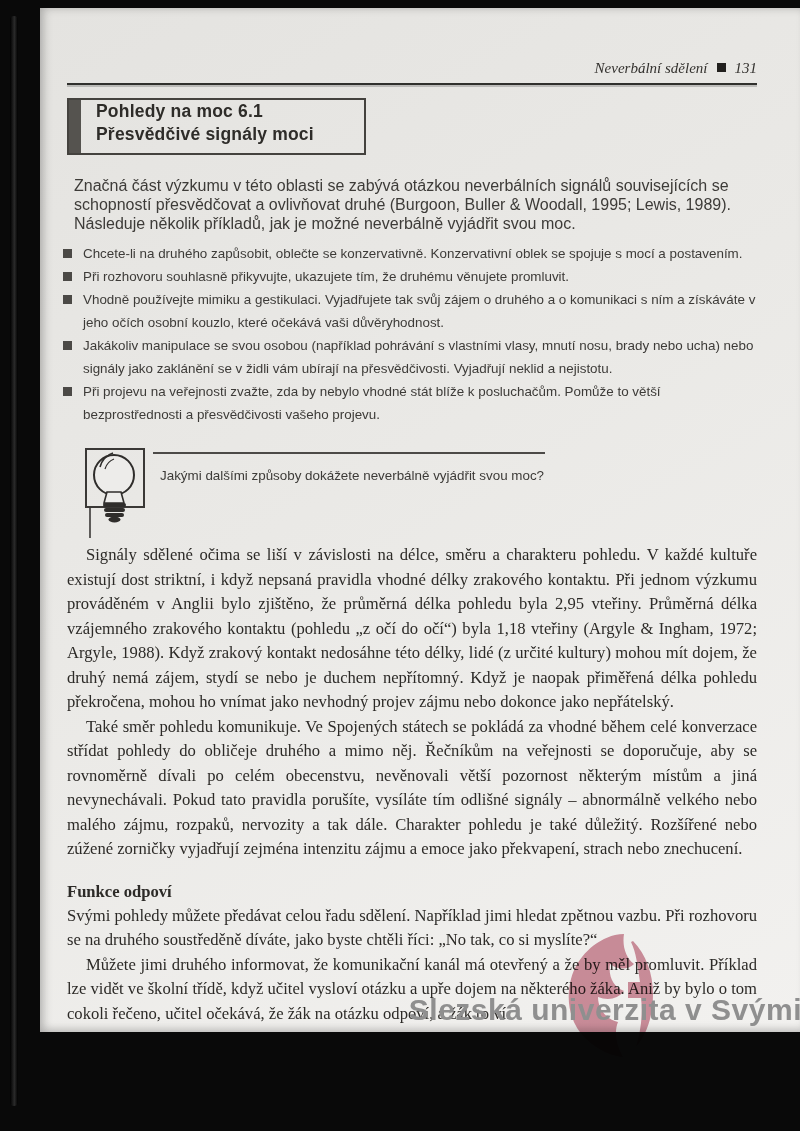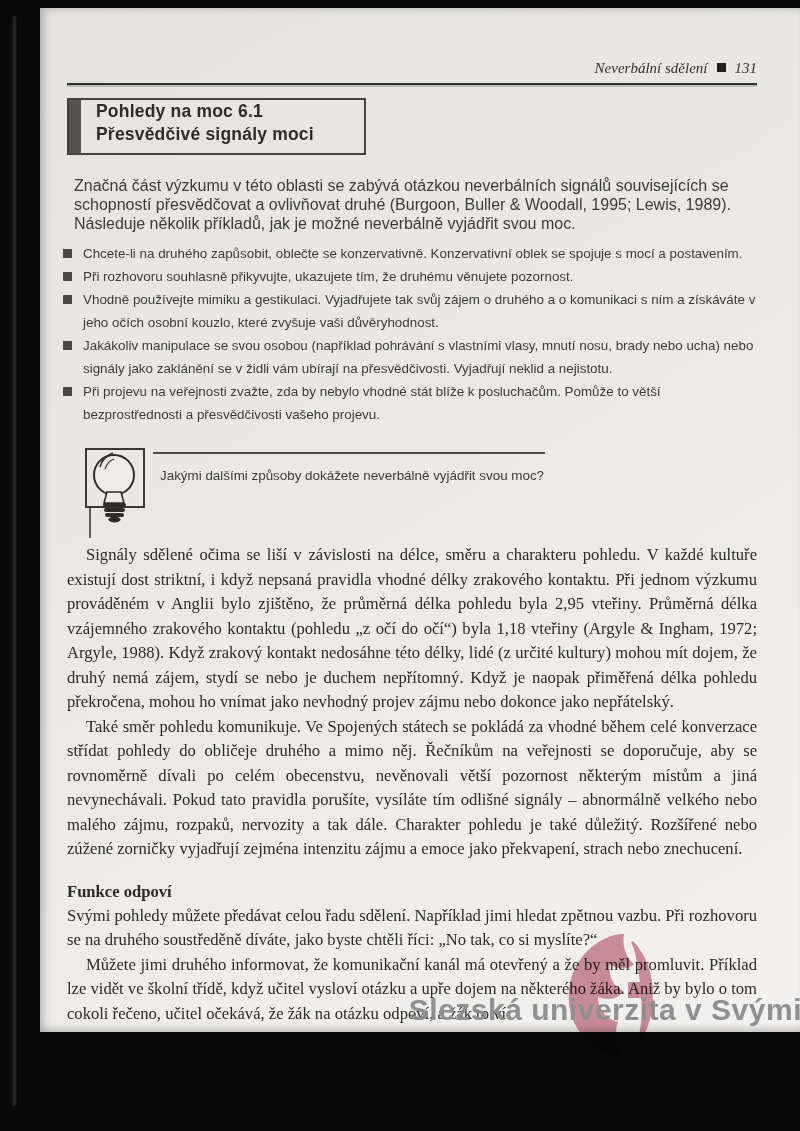--- a/index.html
+++ b/index.html
@@ -111,25 +111,25 @@
 
     <div class="intro">Značná část výzkumu v této oblasti se zabývá otázkou neverbálních signálů souvisejících se schopností přesvědčovat a ovlivňovat druhé (Burgoon, Buller &amp; Woodall, 1995; Lewis, 1989). Následuje několik příkladů, jak je možné neverbálně vyjádřit svou moc.</div>
 
     <div class="bullets">
       <div class="bullet">
         <span class="sq"></span>
         <span class="bt">Chcete-li na druhého zapůsobit, oblečte se konzervativně. Konzervativní oblek se spojuje s mocí a postavením.</span>
       </div>
       <div class="bullet">
         <span class="sq"></span>
-        <span class="bt">Při rozhovoru souhlasně přikyvujte, ukazujete tím, že druhému věnujete pozornost.</span>
+        <span class="bt">Při rozhovoru souhlasně přikyvujte, ukazujete tím, že druhému věnujete promluvit.</span>
       </div>
       <div class="bullet">
         <span class="sq"></span>
-        <span class="bt">Vhodně používejte mimiku a gestikulaci. Vyjadřujete tak svůj zájem o druhého a o komunikaci s ním a získáváte v jeho očích osobní kouzlo, které zvyšuje vaši důvěryhodnost.</span>
+        <span class="bt">Vhodně používejte mimiku a gestikulaci. Vyjadřujete tak svůj zájem o druhého a o komunikaci s ním a získáváte v jeho očích osobní kouzlo, které očekává vaši důvěryhodnost.</span>
       </div>
       <div class="bullet">
         <span class="sq"></span>
         <span class="bt">Jakákoliv manipulace se svou osobou (například pohrávání s vlastními vlasy, mnutí nosu, brady nebo ucha) nebo signály jako zaklánění se v židli vám ubírají na přesvědčivosti. Vyjadřují neklid a nejistotu.</span>
       </div>
       <div class="bullet">
         <span class="sq"></span>
         <span class="bt">Při projevu na veřejnosti zvažte, zda by nebylo vhodné stát blíže k posluchačům. Pomůže to větší bezprostřednosti a přesvědčivosti vašeho projevu.</span>
       </div>
     </div>

